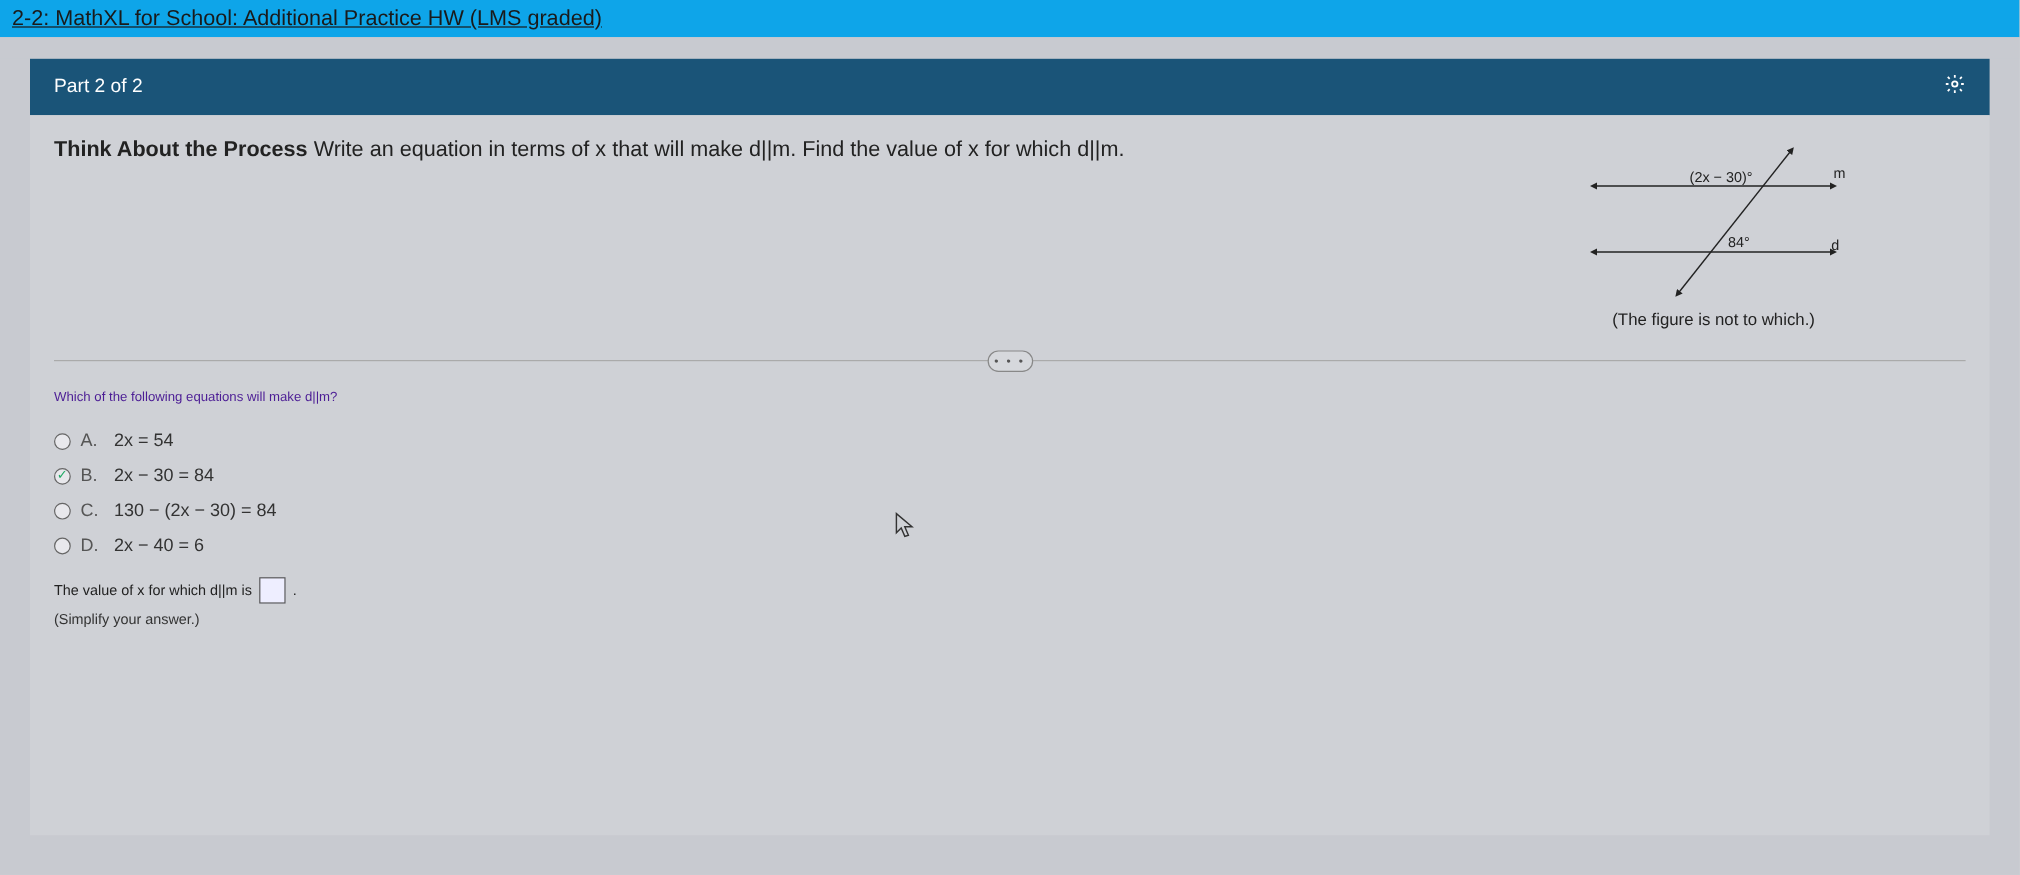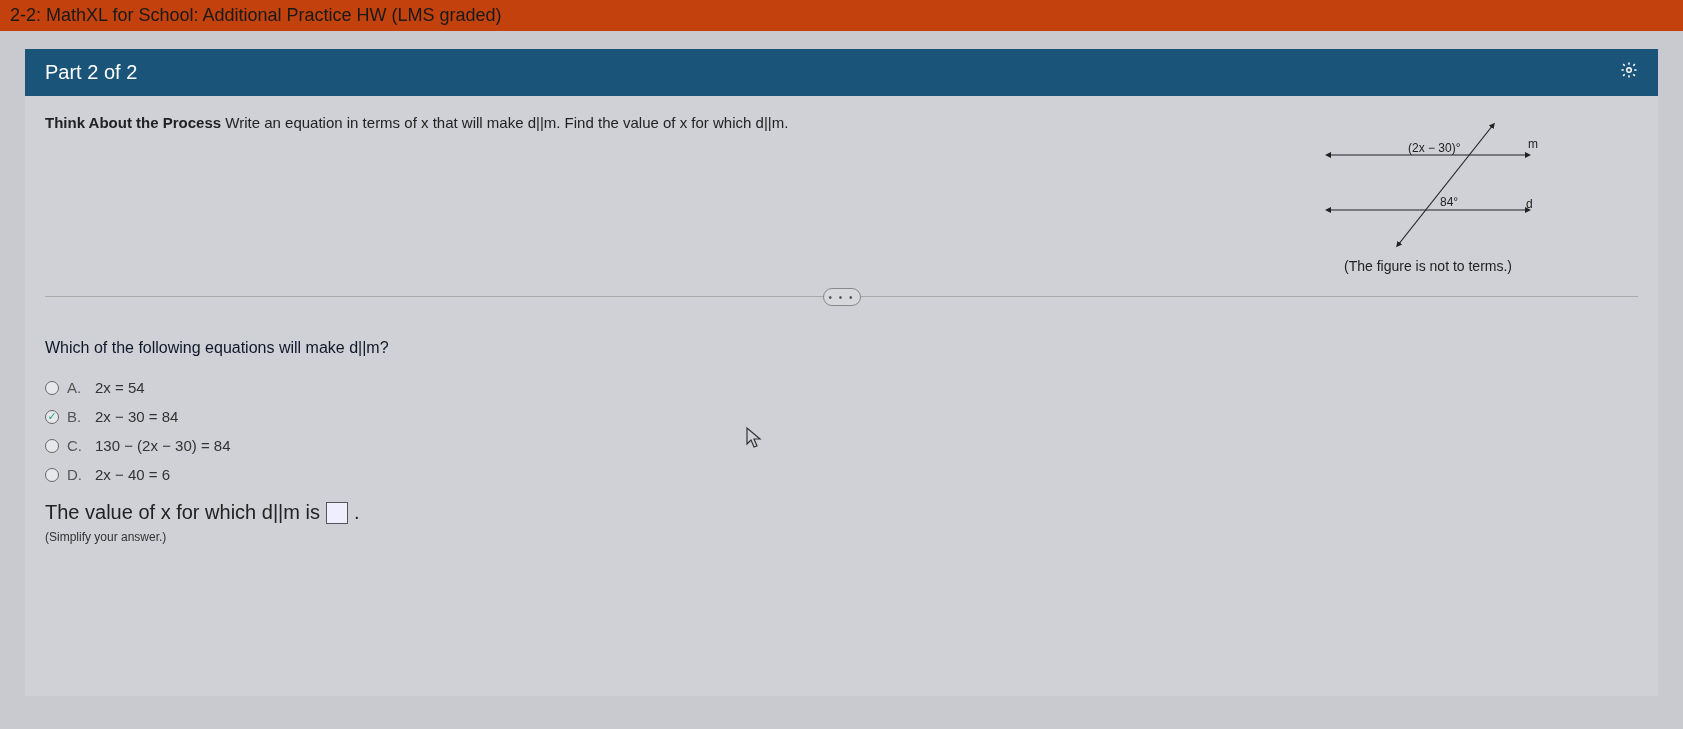--- a/index.html
+++ b/index.html
@@ -4,50 +4,51 @@
   <style>
     * { box-sizing: border-box; margin: 0; padding: 0; }
     body {
       font-family: Arial, sans-serif;
       background: #c8cad0;
       width: 1683px;
       height: 729px;
       overflow: hidden;
     }
     .page-title {
-      background: #c2410c;
+      background: #0ea5e9;
       padding: 5px 10px;
       font-size: 18px;
       font-weight: 500;
       color: #1a1a1a;
+      text-decoration: underline;
     }
     .spacer-top {
       height: 18px;
       background: #c8cad0;
     }
     .part-header {
       background: #1a5478;
       color: #fff;
       padding: 12px 20px;
-      font-size: 20px;
+      font-size: 16px;
       display: flex;
       justify-content: space-between;
       align-items: center;
       margin: 0 25px;
     }
     .gear-icon svg { width: 18px; height: 18px; stroke: #fff; fill: none; }
     .question-body {
       background: #cfd1d6;
       margin: 0 25px;
       padding: 18px 20px 40px 20px;
       min-height: 600px;
       position: relative;
     }
     .instruction {
-      font-size: 15px;
+      font-size: 18px;
       color: #222;
       margin-bottom: 10px;
     }
     .instruction .bold { font-weight: bold; }
     .figure-area {
       position: absolute;
       right: 120px;
       top: 24px;
       width: 220px;
     }
@@ -75,23 +76,23 @@
       background: #d6d8dc;
       display: flex;
       align-items: center;
       justify-content: center;
       font-size: 10px;
       color: #555;
       letter-spacing: 2px;
       cursor: pointer;
     }
     .sub-question {
-      margin-top: 42px;
-      font-size: 16px;
-      color: #0f172a;
+      margin-top: 24px;
+      font-size: 11px;
+      color: #4c1d95;
     }
     .options { margin-top: 22px; }
     .option-row {
       display: flex;
       align-items: center;
       gap: 8px;
       margin-bottom: 12px;
       font-size: 15px;
       color: #333;
     }
@@ -107,21 +108,21 @@
     }
     .radio.selected::after {
       content: "✓";
       font-size: 11px;
       color: #2a6;
       line-height: 1;
     }
     .opt-letter { color: #555; min-width: 20px; }
     .answer-line {
       margin-top: 18px;
-      font-size: 20px;
+      font-size: 12px;
       color: #222;
       display: flex;
       align-items: center;
       gap: 6px;
       flex-wrap: wrap;
     }
     .answer-box {
       display: inline-block;
       width: 22px; height: 22px;
       border: 1px solid #555;
@@ -173,21 +174,21 @@
 
       <line x1="10" y1="90" x2="210" y2="90" stroke="#222" stroke-width="1.2" marker-start="url(#arrow)" marker-end="url(#arrow)"></line>
 
       <line x1="80" y1="125" x2="175" y2="5" stroke="#222" stroke-width="1.2" marker-start="url(#arrow)" marker-end="url(#arrow)"></line>
 
       <text x="90" y="32" font-size="12" fill="#222">(2x − 30)°</text>
       <text x="122" y="86" font-size="12" fill="#222">84°</text>
       <text x="210" y="28" font-size="12" fill="#222">m</text>
       <text x="208" y="88" font-size="12" fill="#222">d</text>
     </svg>
-    <div class="figure-label">(The figure is not to terms.)</div>
+    <div class="figure-label">(The figure is not to which.)</div>
   </div>
 
   <div class="divider-row">
     <div class="divider-pill">• • •</div>
   </div>
 
   <p class="sub-question">Which of the following equations will make d||m?</p>
 
   <div class="options">
     <div class="option-row">

